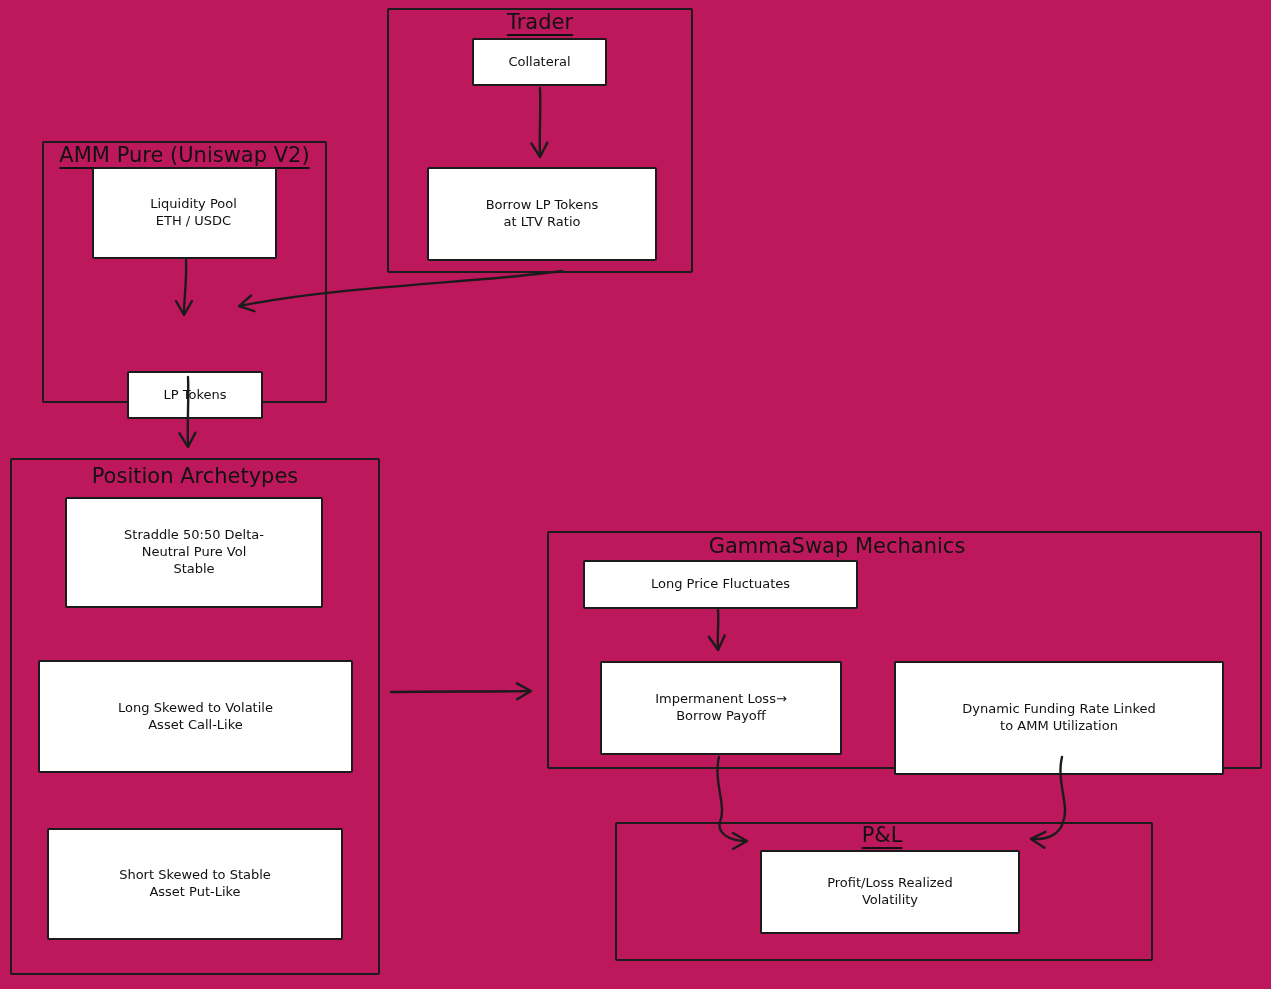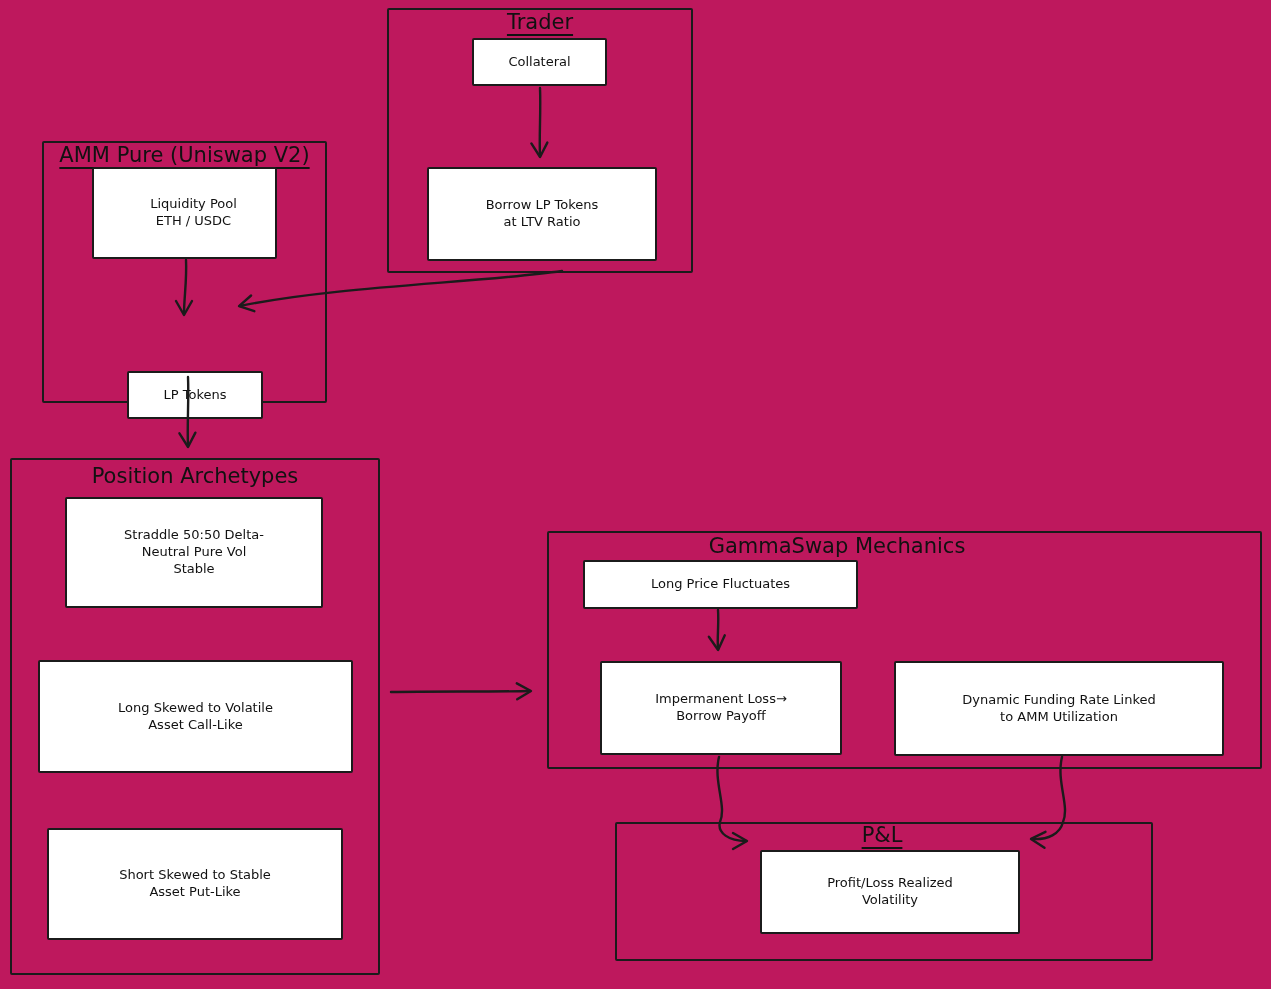--- a/index.html
+++ b/index.html
@@ -52,21 +52,21 @@
 Asset Call-Like</div>
 
   <div class="node" style="left:47px;top:828px;width:296px;height:112px;">Short Skewed to Stable
 Asset Put-Like</div>
 
   <div class="node" style="left:583px;top:560px;width:275px;height:49px;">Long Price Fluctuates</div>
 
   <div class="node" style="left:600px;top:661px;width:242px;height:94px;">Impermanent Loss→
 Borrow Payoff</div>
 
-  <div class="node" style="left:894px;top:661px;width:330px;height:95px;">Dynamic Funding Rate Linked
+  <div class="node" style="left:894px;top:661px;width:330px;height:114px;">Dynamic Funding Rate Linked
 to AMM Utilization</div>
 
   <div class="node" style="left:760px;top:850px;width:260px;height:84px;">Profit/Loss Realized
 Volatility</div>
 
   <svg class="arrows" viewBox="0 0 1271 989">
     <defs>
       <marker id="ah" viewBox="0 0 24 24" refX="18" refY="12" markerWidth="24" markerHeight="24" orient="auto-start-reverse" markerUnits="userSpaceOnUse">
         <path d="M5 4 L19 12 L5 20" fill="none" stroke="#1b1b1b" stroke-width="2.6" stroke-linecap="round" stroke-linejoin="round"></path>
       </marker>

